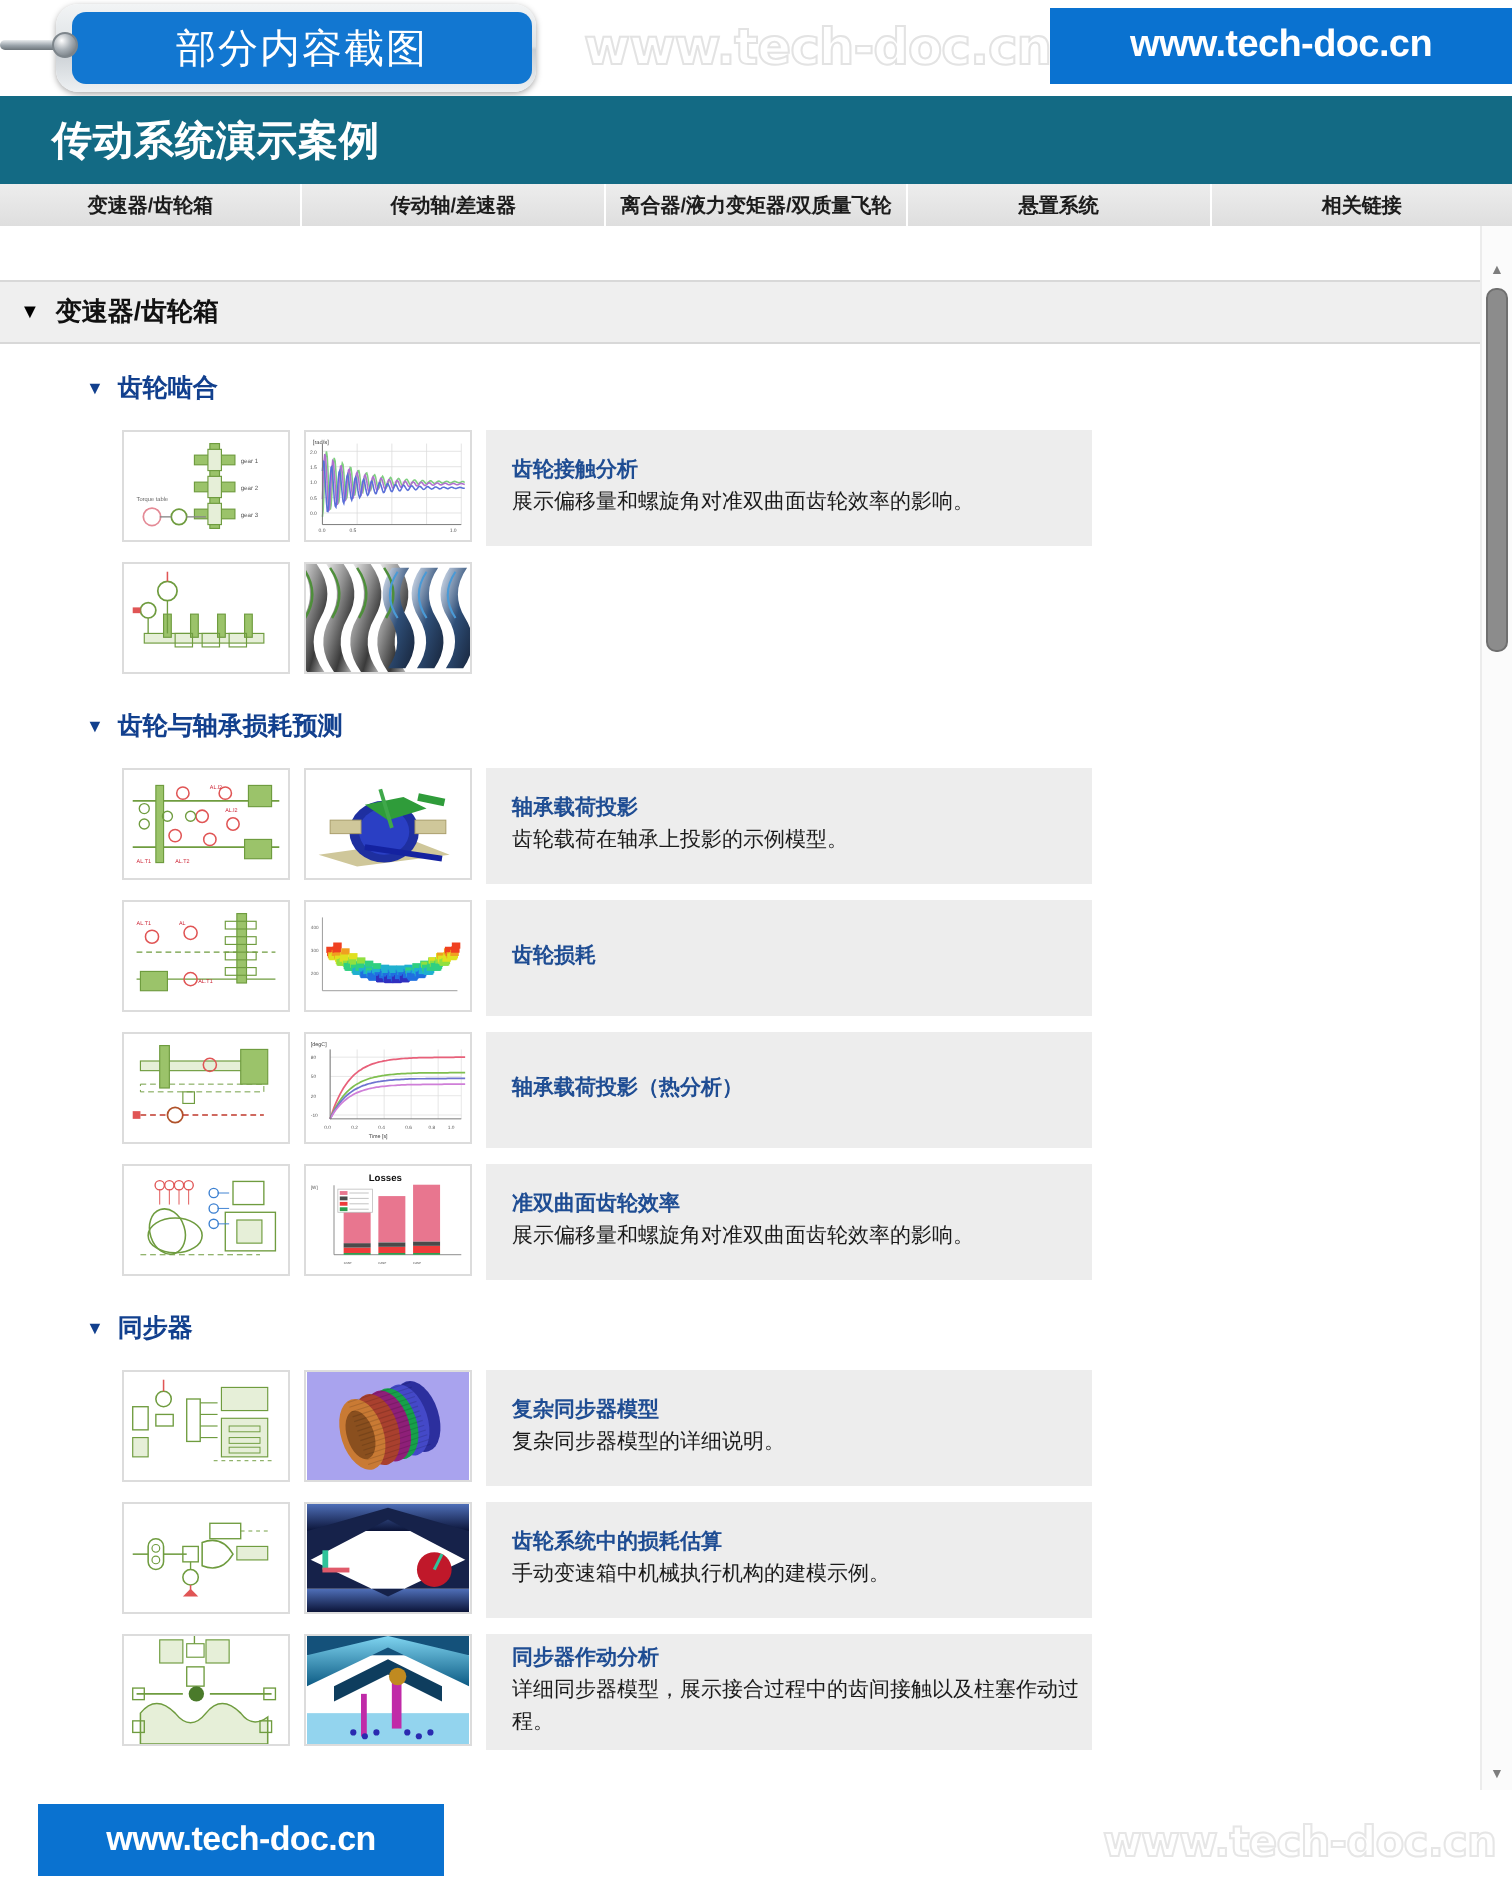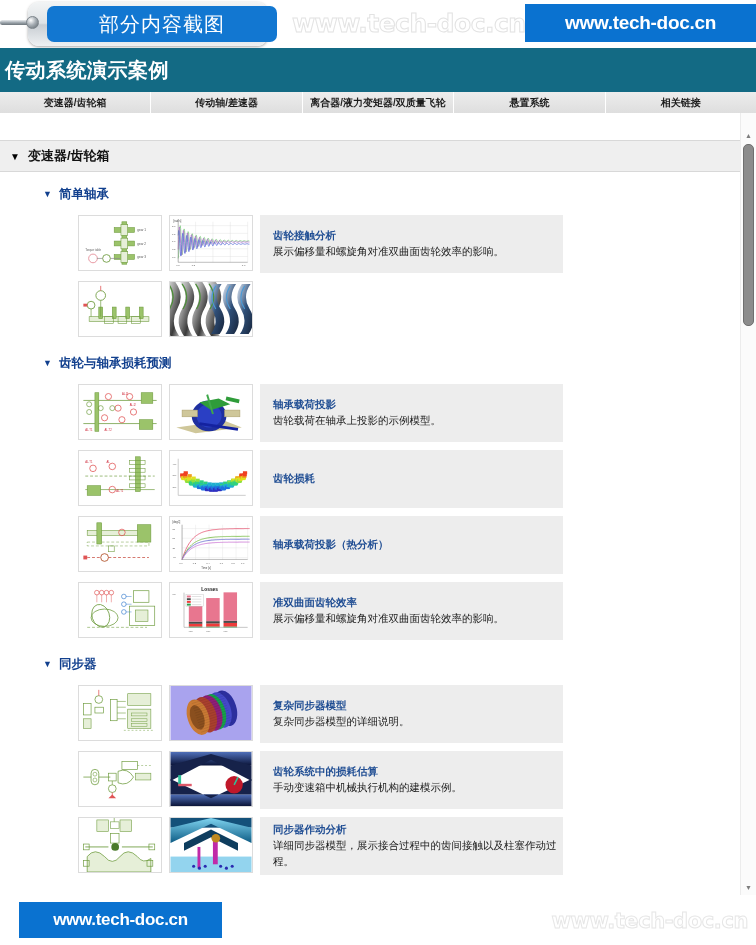--- a/index.html
+++ b/index.html
@@ -13,21 +13,21 @@
 
   
   .topbar{position:absolute;left:0;top:0;width:756px;height:48px;background:#ffffff;}
   .clip-badge{
     position:absolute;left:28px;top:2px;width:240px;height:44px;
     border-radius:11px;
     background:linear-gradient(180deg,#f2f4f5 0%,#dfe3e6 48%,#c9ced3 52%,#eef1f3 100%);
     box-shadow:0 1px 3px rgba(0,0,0,.35);
   }
   .clip-badge-inner{
-    position:absolute;left:19px;top:4px;width:230px;height:36px;
+    position:absolute;left:8px;top:4px;width:230px;height:36px;
     border-radius:7px;background:#1277d1;
     display:flex;align-items:center;justify-content:center;
   }
   .clip-badge-inner span{
     color:#ffffff;font-size:20px;letter-spacing:1px;font-weight:400;
     font-family:"DejaVu Sans","Liberation Sans",sans-serif;
   }
   .clip-pin{
     position:absolute;left:0px;top:16px;width:46px;height:13px;
   }
@@ -54,21 +54,21 @@
     background:#0a72d0;display:flex;align-items:center;justify-content:center;
   }
   .logo-box span{color:#fff;font-size:19px;font-weight:bold;letter-spacing:-.3px;}
 
   
   .title-band{
     position:absolute;left:0;top:48px;width:756px;height:44px;
     background:#136a84;display:flex;align-items:center;
   }
   .title-band .ttl{
-    color:#ffffff;font-size:20px;font-weight:bold;margin-left:5px;letter-spacing:.5px;
+    color:#ffffff;font-size:20px;font-weight:bold;margin-left:26px;letter-spacing:.5px;
   }
 
   
   .tabbar{
     position:absolute;left:0;top:92px;width:756px;height:21px;
     background:#e7e7e7;display:flex;border-bottom:1px solid #bdbdbd;
   }
   .tab{
     flex:1;display:flex;align-items:center;justify-content:center;
     font-size:10px;font-weight:bold;color:#1c1c1c;
@@ -97,21 +97,21 @@
 
   .section{margin:0 0 0 0;}
   .section-title{
     display:flex;align-items:center;height:26px;padding-left:43px;margin-top:11px;
   }
   .section-title .caret{font-size:9px;color:#12408e;margin-right:7px;}
   .section-title .stxt{font-size:12.5px;font-weight:bold;color:#12408e;}
 
   .rows{margin-top:8px;}
   .row{
-    display:flex;align-items:stretch;height:58px;margin:0 0 8px 0;padding-left:78px;
+    display:flex;align-items:stretch;height:58px;margin:0 0 8px 0;padding-left:61px;
   }
   .thumb{
     width:84px;height:56px;background:#ffffff;border:1px solid #dcdcdc;
     box-sizing:border-box;margin-right:7px;overflow:hidden;position:relative;
     flex:0 0 auto;
   }
   .thumb svg{display:block;width:100%;height:100%;}
   .card{
     flex:1 1 auto;background:#ededed;display:flex;flex-direction:column;
     justify-content:center;padding-left:13px;max-width:290px;cursor:pointer;
@@ -193,21 +193,21 @@
 <div class="viewport">
   <div class="scroll-inner">
     <div class="group-header">
       <span class="caret">▼</span>
       <span class="glabel">变速器/齿轮箱</span>
     </div>
     <div class="sections" id="sections">
         <div class="section">
           <div class="section-title">
             <span class="caret">▼</span>
-    <span class="stxt">简单轴承</span>
+    <span class="stxt">齿轮啮合</span>
           </div>
           <div class="rows">
             <div class="row">
       <div class="thumb">
                 <svg viewBox="0 0 84 56">
                   <rect width="84" height="56" fill="#fff"></rect>
       <rect x="44" y="6" width="5" height="44" fill="#9bc36a" stroke="#6f9c3f" stroke-width=".6"></rect>
       <rect x="36" y="12" width="21" height="5" fill="#9bc36a" stroke="#6f9c3f" stroke-width=".6"></rect>
       <rect x="43" y="9" width="7" height="11" fill="#e6efd8" stroke="#6f9c3f" stroke-width=".6"></rect>
       <text x="60" y="16" font-size="3.2" fill="#555">gear 1</text>

